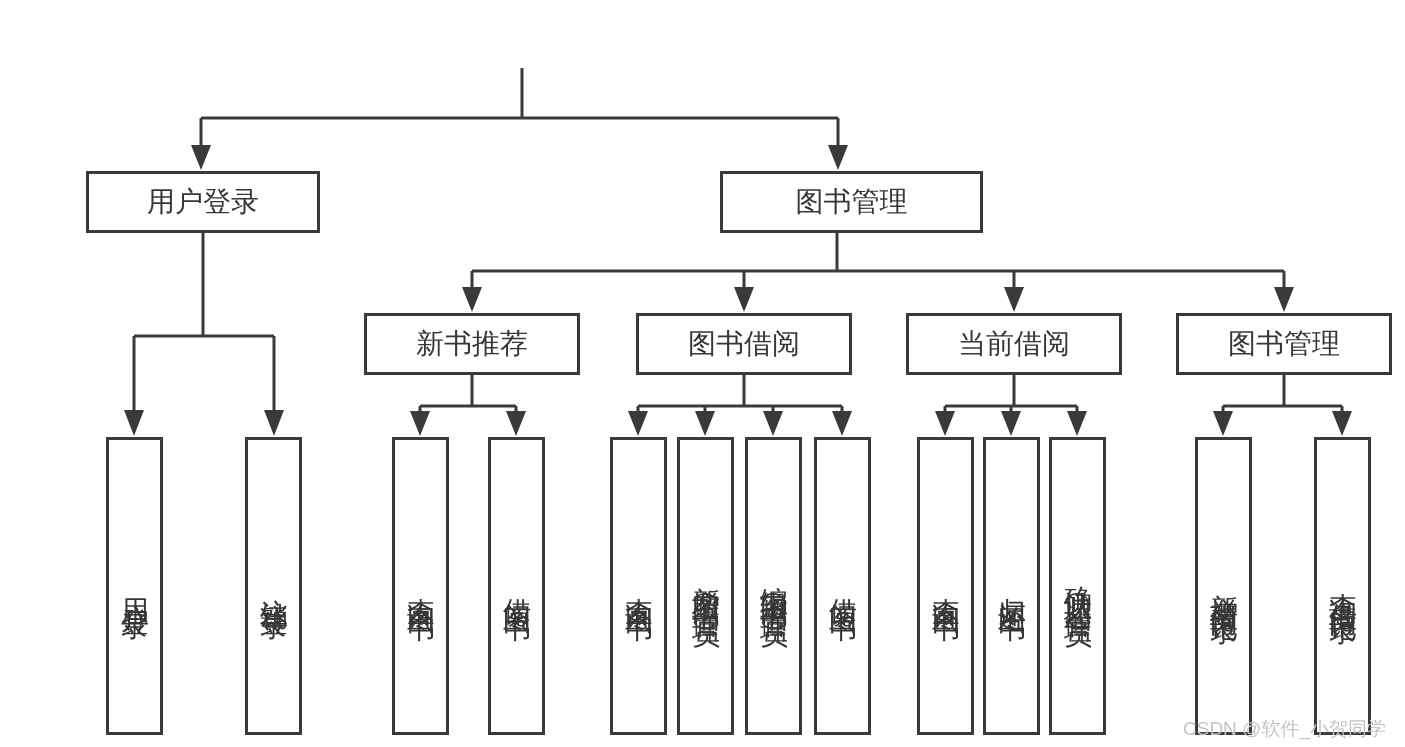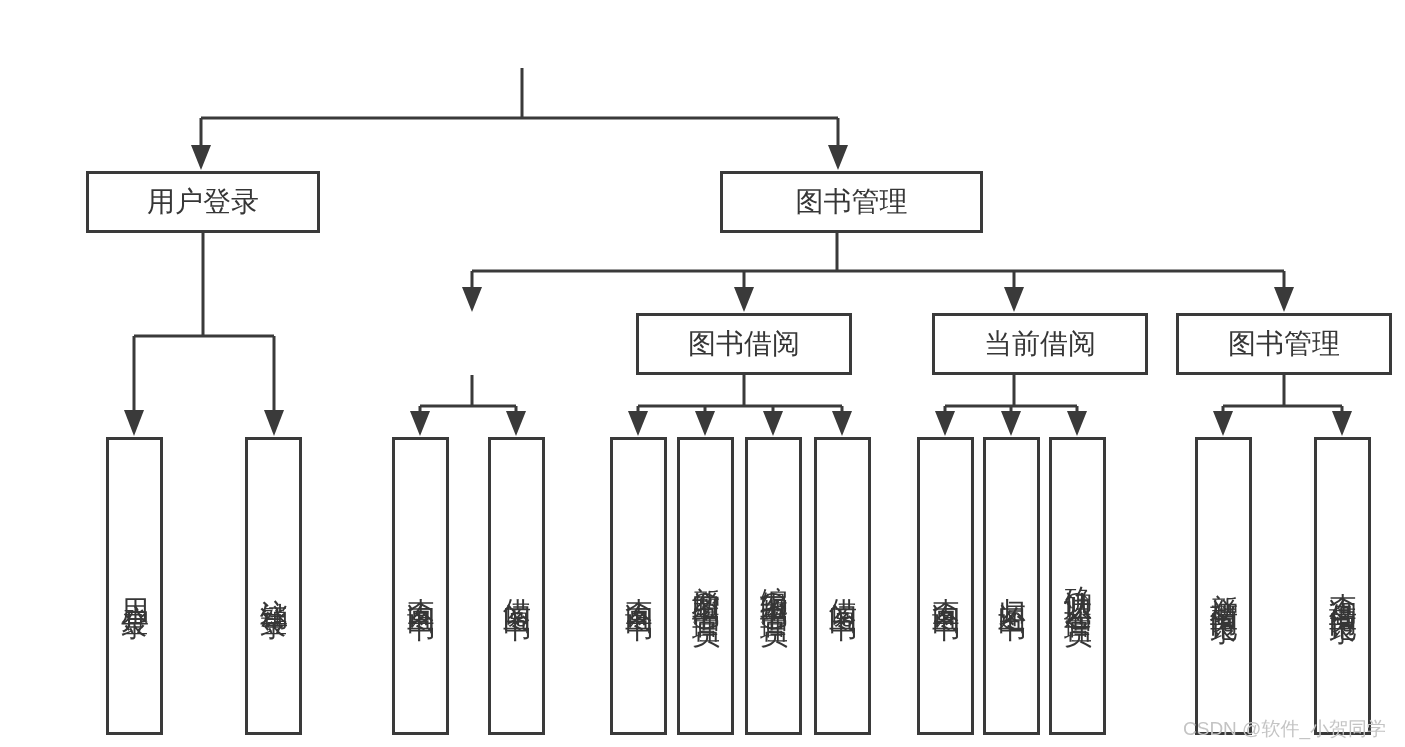--- a/index.html
+++ b/index.html
@@ -47,21 +47,21 @@
   }
   
   .n-root  { left: 21px;   top: 13px;  width: 1003px; height: 55px; }
   
   .n-login { left: 86px;   top: 171px; width: 234px;  height: 62px; }
   .n-mgmt  { left: 720px;  top: 171px; width: 263px;  height: 62px; }
   
   .lv3     { top: 313px; width: 216px; height: 62px; }
   .n-rcm   { left: 364px;  }
   .n-bor   { left: 636px; align-items: center;  }
-  .n-cur   { left: 932px;  }
+  .n-cur   { left: 906px;  }
   .n-rcd   { left: 1176px; }
   
   .leaf    { top: 437px; width: 57px; height: 298px; }
   .lf-1  { left: 106px;  }
   .lf-2  { left: 245px;  }
   .lf-3  { left: 392px;  }
   .lf-4  { left: 488px;  }
   .lf-5  { left: 610px;  }
   .lf-6  { left: 677px;  }
   .lf-7  { left: 745px;  }
@@ -124,20 +124,23 @@
   </svg>
 
 
   <div class="node n-login">
     <span class="lbl">用户登录</span>
   </div>
   <div class="node n-mgmt">
     <span class="lbl">图书管理</span>
   </div>
 
+  <div class="node lv3 n-rcm">
+    <span class="lbl">新书推荐</span>
+  </div>
   <div class="node lv3 n-bor">
     <span class="lbl">图书借阅</span>
   </div>
   <div class="node lv3 n-cur">
     <span class="lbl">当前借阅</span>
   </div>
   <div class="node lv3 n-rcd">
     <span class="lbl">图书管理</span>
   </div>
 

